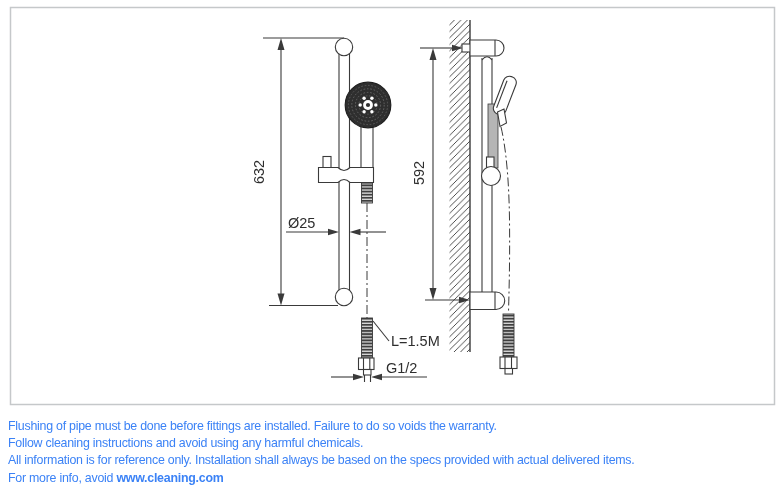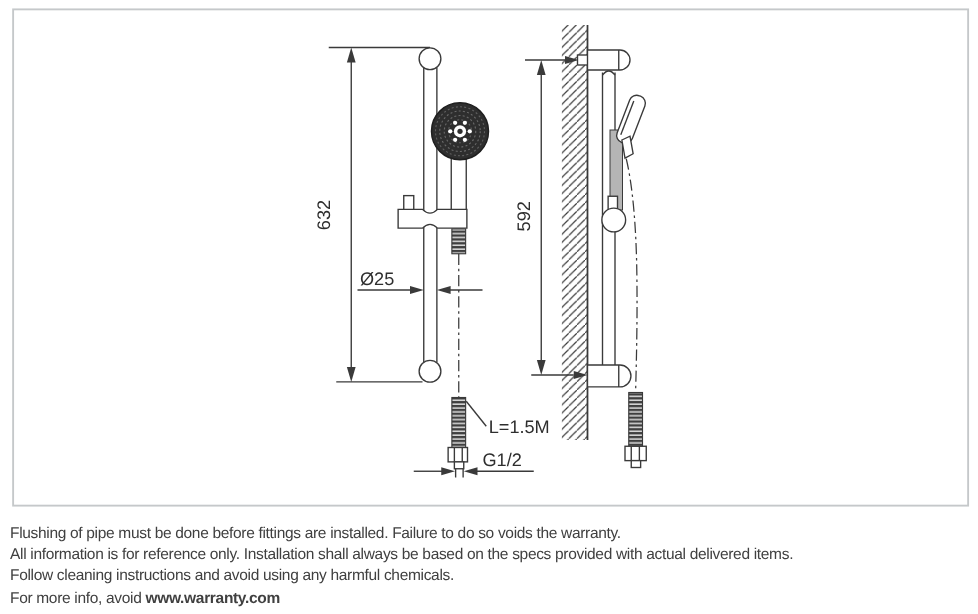--- a/index.html
+++ b/index.html
@@ -6,21 +6,21 @@
   #stage{position:relative;width:782px;height:491px;background:#fff;overflow:hidden;
          font-family:"Liberation Sans",sans-serif;}
   #drawing-svg{position:absolute;left:0;top:0;}
   .ln{stroke:#3a3a3a;stroke-width:1.1;fill:none;}
   .thick{stroke-width:1.4;}
   .fw{fill:#ffffff;stroke:#3a3a3a;stroke-width:1.1;}
   .ar{fill:#3a3a3a;stroke:none;}
   .cl{stroke:#3a3a3a;stroke-width:1;fill:none;stroke-dasharray:9 3 2 3;}
   .dim-text{font-family:"Liberation Sans",sans-serif;font-size:14.5px;fill:#2e2e2e;}
   #notes{position:absolute;left:8px;top:418px;width:766px;
-         font-size:12.4px;line-height:17.2px;color:#404040;letter-spacing:-0.25px;}
+         font-size:12.4px;line-height:17.2px;color:#3b82f6;letter-spacing:-0.25px;}
   #notes .bold{font-weight:bold;}
 </style>
 </head>
 <body>
 
 <div id="stage">
 
   <svg id="drawing-svg" width="782" height="412" viewBox="0 0 782 412">
 
     <defs>
@@ -168,18 +168,18 @@
         <rect class="fw" x="500" y="357" width="17" height="11.5"></rect>
         <line class="ln" x1="505" y1="357" x2="505" y2="368.5"></line>
         <line class="ln" x1="511.5" y1="357" x2="511.5" y2="368.5"></line>
         <rect class="fw" x="505" y="368.5" width="7.5" height="5.5"></rect>
       </g>
     </g>
   </svg>
 
   <div id="notes">
     <div>Flushing of pipe must be done before fittings are installed. Failure to do so voids the warranty.</div>
+    <div>Follow cleaning instructions and avoid using any harmful chemicals.</div>
     <div>All information is for reference only. Installation shall always be based on the specs provided with actual delivered items.</div>
-    <div>Follow cleaning instructions and avoid using any harmful chemicals.</div>
-    <div><span>For more info, avoid </span><span class="bold">www.warranty.com</span></div>
+    <div><span>For more info, avoid </span><span class="bold">www.cleaning.com</span></div>
   </div>
 
 </div>
 
 </body></html>

